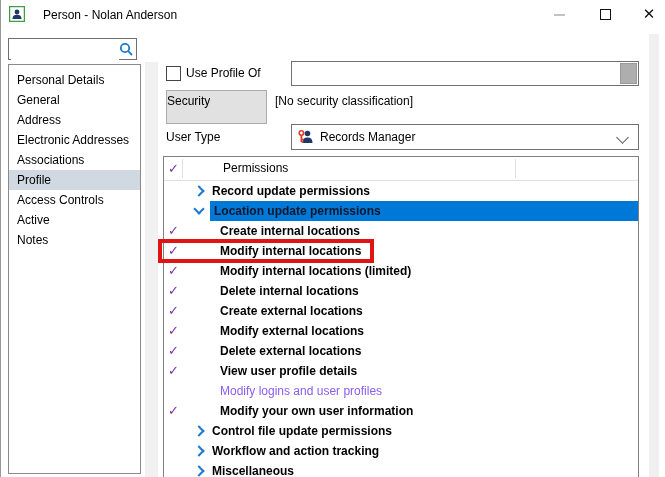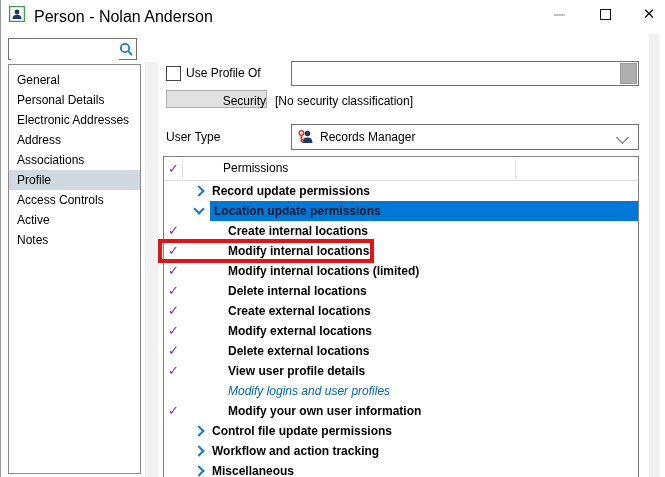--- a/index.html
+++ b/index.html
@@ -2,21 +2,21 @@
 <html><head>
 <meta charset="utf-8">
 <style>
   html,body{margin:0;padding:0;background:#fff;}
   .window{position:relative;width:665px;height:477px;background:#fff;overflow:hidden;
           font-family:"Liberation Sans","DejaVu Sans",sans-serif;font-size:12px;color:#000;
           border-left:1px solid #9b9b9b;box-sizing:border-box;}
   
   .titlebar{position:absolute;left:0;top:0;right:0;height:30px;background:#fff;}
   .app-icon{position:absolute;left:8px;top:6px;width:16px;height:16px;}
-  .title-text{position:absolute;left:33px;top:8px;font-size:16px;}
+  .title-text{position:absolute;left:42px;top:8px;font-size:12px;}
   .win-btn{position:absolute;top:0;width:34px;height:28px;text-align:center;line-height:28px;cursor:default;}
   .btn-min{left:541px;}
   .btn-min .dash{display:inline-block;width:11px;height:2px;background:#c3c3c3;vertical-align:middle;}
   .btn-max{left:587px;}
   .btn-max .box{display:inline-block;width:9px;height:9px;border:1.5px solid #111;vertical-align:middle;}
   .btn-close{left:631px;font-size:15px;color:#111;}
   
   .search-box{position:absolute;left:7px;top:38px;width:129px;height:22px;border:1px solid #707070;
               background:#fff;box-sizing:border-box;}
   .search-box input{position:absolute;left:2px;top:1px;width:104px;height:18px;border:none;outline:none;
@@ -30,22 +30,22 @@
   .gap-strip-right{position:absolute;left:648px;top:34px;width:10px;height:443px;background:#f0f0f0;}
   
   .chk{position:absolute;left:165px;top:66px;width:13px;height:13px;border:1px solid #444;background:#fff;}
   .chk-label{position:absolute;left:185px;top:66px;}
   .profile-field{position:absolute;left:290px;top:61px;width:348px;height:25px;border:1px solid #707070;
                  background:#fff;box-sizing:border-box;}
   .profile-field input{position:absolute;left:2px;top:2px;width:320px;height:17px;border:none;outline:none;
                        font-family:inherit;font-size:12px;}
   .kwik-btn{position:absolute;right:1px;top:1px;bottom:1px;width:17px;background:#aeaeae;
             border:1px solid #9a9a9a;box-sizing:border-box;}
-  .security-btn{position:absolute;left:165px;top:90px;width:101px;height:18px;background:#e1e1e1;
-                border:1px solid #adadad;box-sizing:border-box;text-align:right;line-height:20px;cursor:default;}
+  .security-btn{position:absolute;left:165px;top:90px;width:101px;height:34px;background:#e1e1e1;
+                border:1px solid #adadad;box-sizing:border-box;text-align:left;line-height:20px;cursor:default;}
   .classification{position:absolute;left:274px;top:94px;}
   .usertype-label{position:absolute;left:165px;top:130px;}
   .usertype-dd{position:absolute;left:290px;top:124px;width:348px;height:26px;border:1px solid #707070;
                background:#fff;box-sizing:border-box;}
   .usertype-icon{position:absolute;left:6px;top:4px;width:16px;height:16px;}
   .usertype-text{position:absolute;left:28px;top:5px;font-size:12px;text-align:center;}
   .dd-chevron{position:absolute;right:11px;top:8px;width:8px;height:8px;border-right:1.5px solid #555;
               border-bottom:1.5px solid #555;transform:rotate(45deg);}
   
   .tree{position:absolute;left:162px;top:156px;width:476px;height:330px;border:1px solid #808080;
@@ -56,22 +56,22 @@
   .thead .hlabel{position:absolute;left:43px;margin-left:16px;}
   .trow{position:relative;height:20px;line-height:20px;white-space:nowrap;}
   .check{position:absolute;left:4px;top:0;color:#7a2fa8;font-weight:700;font-size:13px;}
   .thead .check{top:0;}
   .chev{position:absolute;top:6px;width:6px;height:6px;border-right:2.5px solid #1a7ad4;
         border-bottom:2.5px solid #1a7ad4;}
   .chev.right{left:31px;transform:rotate(-45deg);}
   .chev.down{left:31px;top:4px;transform:rotate(45deg);}
   .tlabel{font-weight:700;}
   .tlabel.group{position:absolute;left:48px;}
-  .tlabel.leaf{position:absolute;left:56px;margin-left:8px;}
-  .trow.disabled .tlabel{color:#0369a1;font-weight:400;font-style:italic;}
+  .tlabel.leaf{position:absolute;left:56px;}
+  .trow.disabled .tlabel{color:#8b5cf6;font-weight:400;}
   .selbar{position:absolute;left:46px;right:0;top:0;bottom:0;background:#0078d7;}
   .selbar .tlabel{position:absolute;left:4px;color:#0f172a;}
   
   .annotation{position:absolute;left:157px;top:239px;width:216px;height:24px;border:4px solid #e01414;
               box-sizing:border-box;z-index:20;pointer-events:none;}
 </style>
 </head>
 <body>
 
 <div class="window">
@@ -94,24 +94,24 @@
     <input type="text" placeholder="" style="">
     <span class="search-glyph">
       <svg width="16" height="16" viewBox="0 0 16 16">
         <circle cx="7" cy="7" r="4.2" fill="none" stroke="#1a7ad4" stroke-width="1.8"></circle>
         <line x1="10.2" y1="10.2" x2="14" y2="14" stroke="#1a7ad4" stroke-width="1.8"></line>
       </svg>
     </span>
   </div>
 
   <div class="sidebar">
+    <div class="side-item">Personal Details</div>
     <div class="side-item">General</div>
-    <div class="side-item">Personal Details</div>
+    <div class="side-item">Address</div>
     <div class="side-item">Electronic Addresses</div>
-    <div class="side-item">Address</div>
     <div class="side-item">Associations</div>
     <div class="side-item selected">Profile</div>
     <div class="side-item">Access Controls</div>
     <div class="side-item">Active</div>
     <div class="side-item">Notes</div>
   </div>
 
   <div class="gap-strip-left"></div>
   <div class="gap-strip-right"></div>
 

